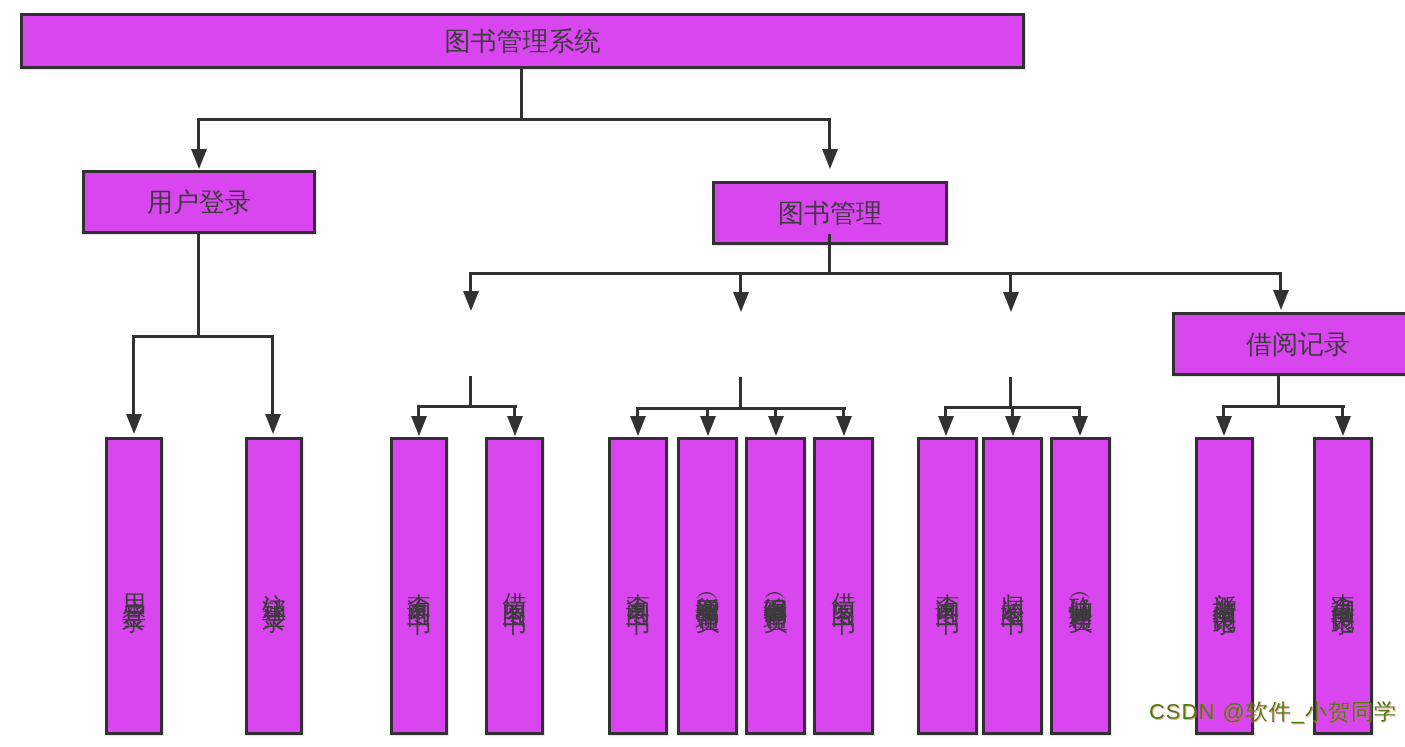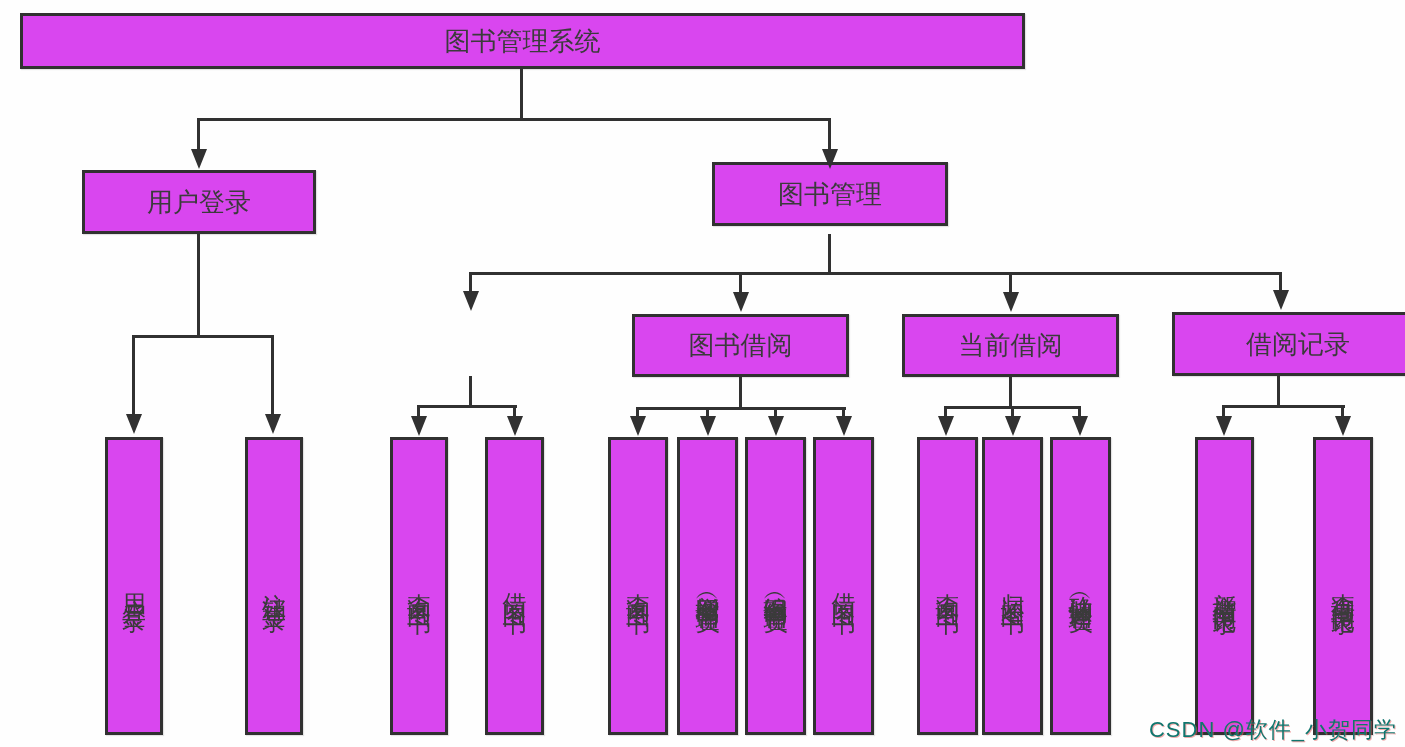--- a/index.html
+++ b/index.html
@@ -25,49 +25,43 @@
     white-space:nowrap;
   }
   .vline,.hline{position:absolute;background:#313131;}
   .tri{
     position:absolute;width:0;height:0;
     border-left:8px solid transparent;
     border-right:8px solid transparent;
     border-top:20px solid #313131;
   }
   .watermark{
-    position:absolute;right:8px;bottom:2px;
-    font-size:22px;color:#0f766e;letter-spacing:1px;
+    position:absolute;right:8px;bottom:20px;
+    font-size:22px;color:#4d7c0f;letter-spacing:1px;
     text-shadow:1px 1px 0 rgba(231,101,101,0.55);
     white-space:nowrap;
     margin-left:18px;
   }
 </style>
 </head>
 <body>
 
 <div class="canvas">
 
   <div class="box" style="left:20px;top:13px;width:1005px;height:56px">
     <span>图书管理系统</span>
   </div>
 
   <div class="box" style="left:82px;top:170px;width:234px;height:64px">
     <span>用户登录</span>
   </div>
-  <div class="box" style="left:712px;top:162px;width:236px;height:64px">
+  <div class="box" style="left:712px;top:181px;width:236px;height:64px">
     <span>图书管理</span>
   </div>
 
-  <div class="box" style="left:632px;top:314px;width:217px;height:63px">
-    <span>图书借阅</span>
-  </div>
-  <div class="box" style="left:902px;top:314px;width:217px;height:63px">
-    <span>当前借阅</span>
-  </div>
   <div class="box" style="left:1172px;top:312px;width:252px;height:64px">
     <span>借阅记录</span>
   </div>
 
   <div class="box vbox" style="left:105px;top:437px;width:58px;height:298px">
     <span class="vtext">用户登录</span>
   </div>
   <div class="box vbox" style="left:245px;top:437px;width:58px;height:298px">
     <span class="vtext">注销登录</span>
   </div>

